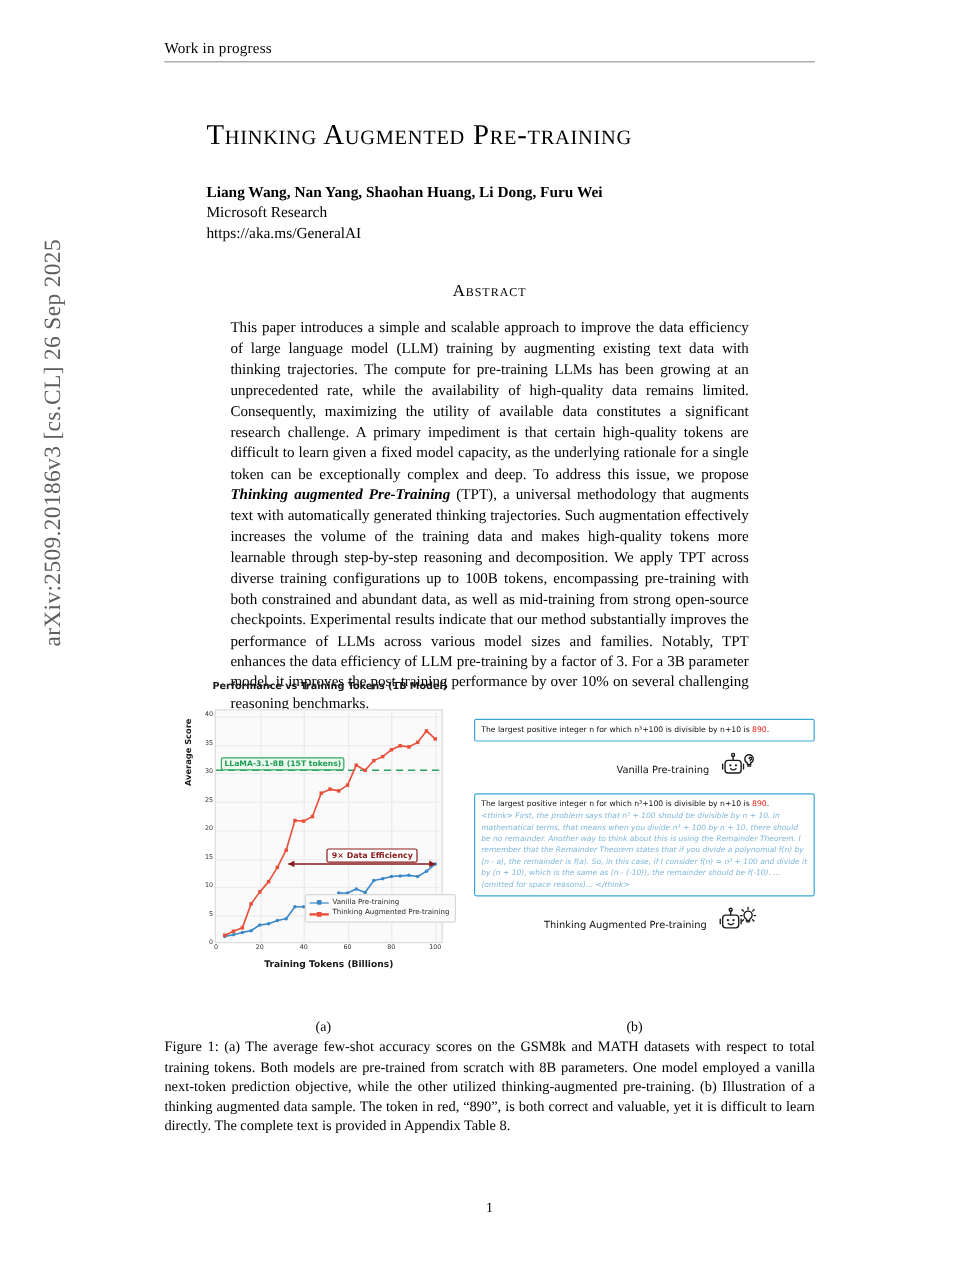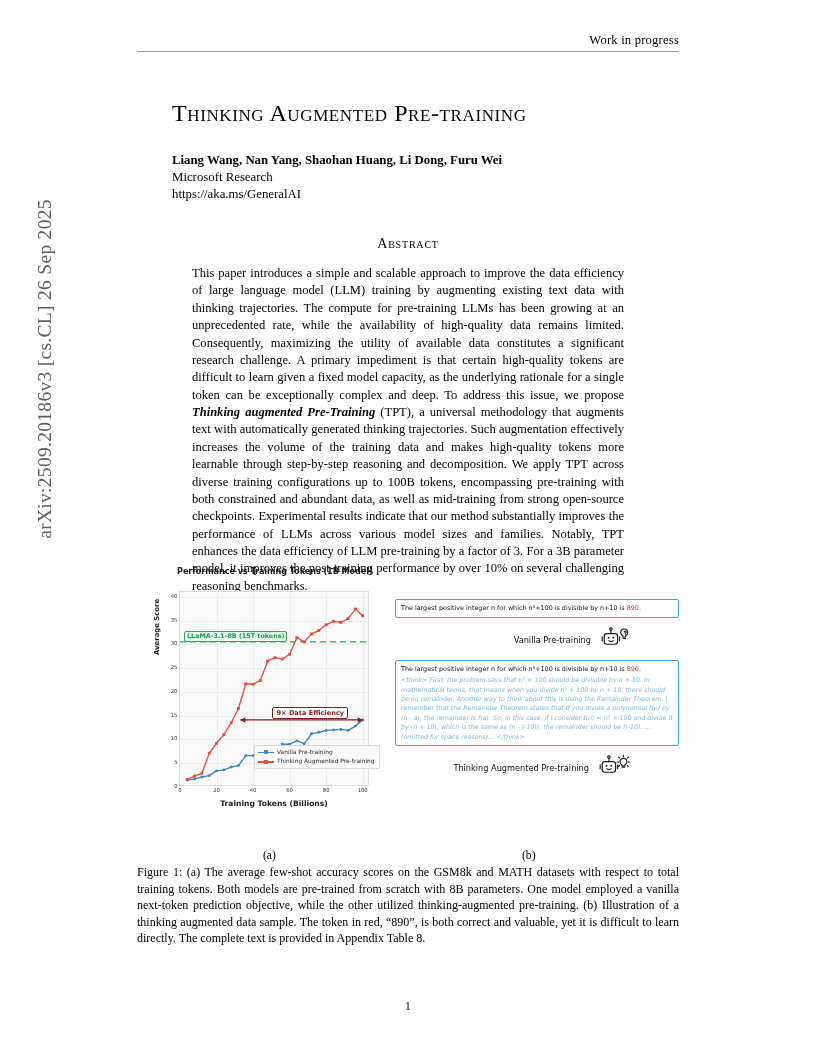--- a/index.html
+++ b/index.html
@@ -28,21 +28,21 @@
   }
 
   
   #page-col {
     position:absolute;
     left:137px; top:0;
     width:542px; height:1056px;
   }
 
   #running-head {
-    position:absolute; left:0; top:33px; width:542px;text-align:right;
+    position:absolute; left:0; top:33px; width:542px;
   }
   #running-head .rh-text {
     font-size:12.6px;
     letter-spacing:0.2px;
   }
   #running-head .rh-rule {
     margin-top:3px;
     border-bottom:0.9px solid #9a9a9a;
     width:542px;
   }

